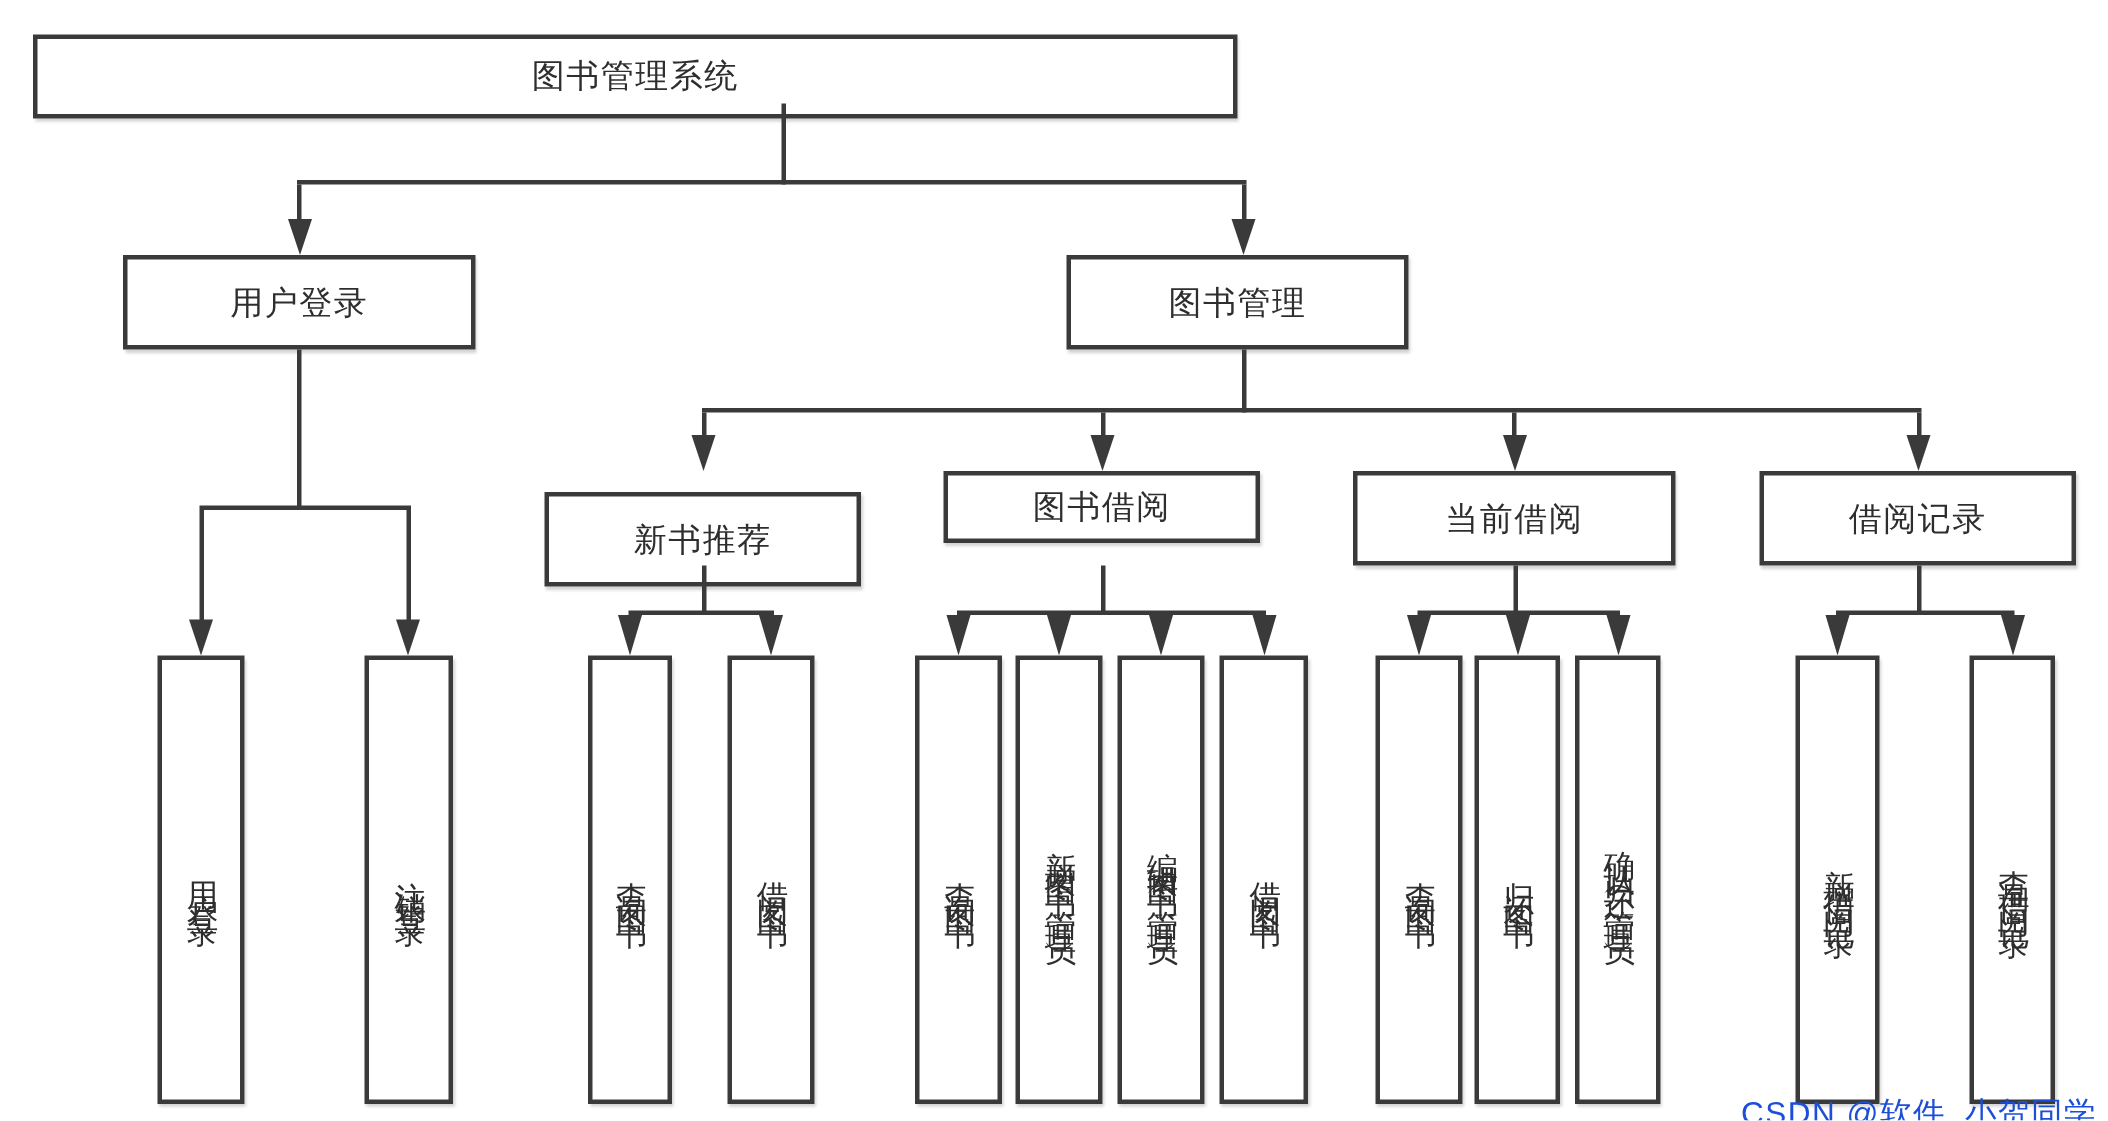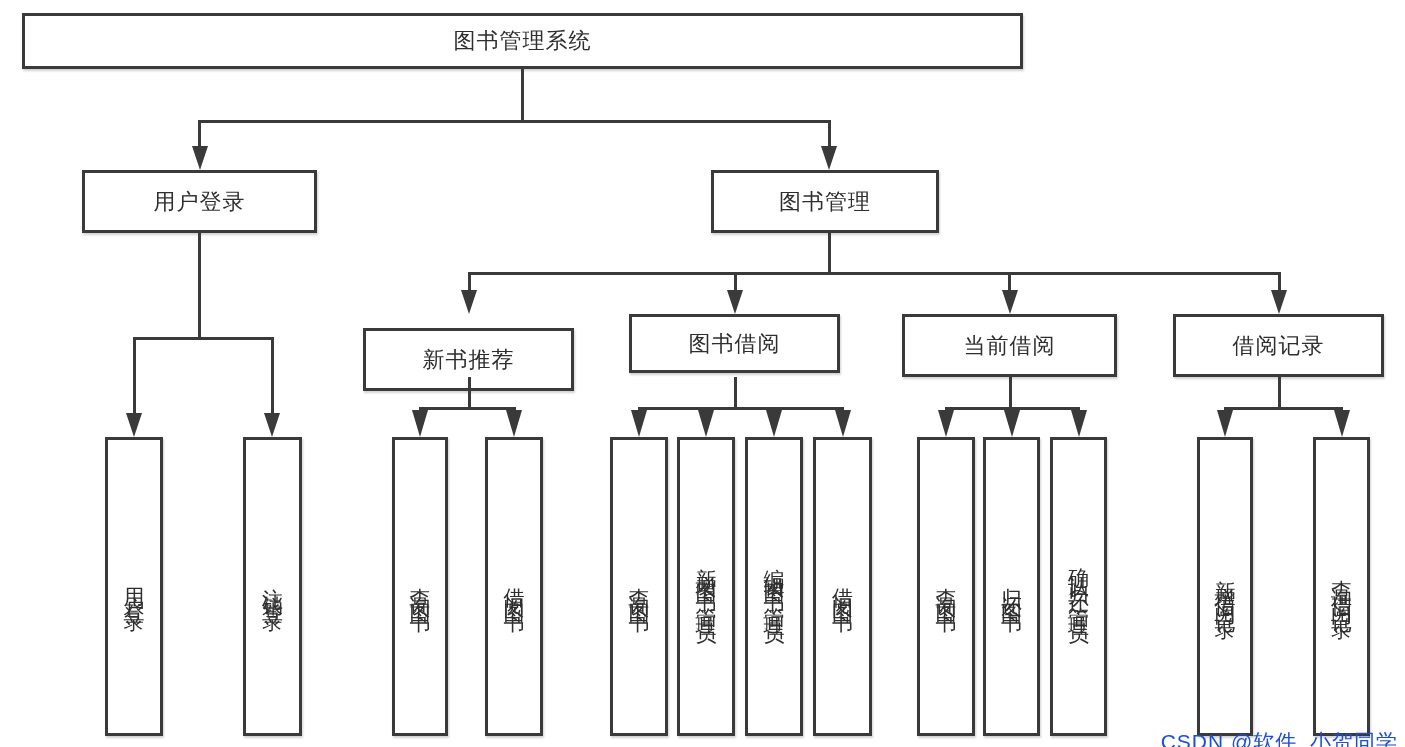--- a/index.html
+++ b/index.html
@@ -67,21 +67,21 @@
     letter-spacing: 1px;
     white-space: nowrap;
     z-index: 5;
   }
 </style>
 </head>
 <body>
 
 <div class="canvas">
 
-  <div class="box hbox" style="left:22px;top:13px;width:1001px;height:56px;">
+  <div class="box hbox" style="left:22px;top:23px;width:803px;height:56px;">
     <span>图书管理系统</span>
   </div>
 
   <div class="vline" style="left:521px;top:69px;height:54px;"></div>
   <div class="hline" style="left:198px;top:120px;width:633px;"></div>
   <div class="vline" style="left:198px;top:123px;height:25px;"></div>
   <div class="arrow" style="left:192px;top:146px;"></div>
   <div class="vline" style="left:828px;top:123px;height:25px;"></div>
   <div class="arrow" style="left:821px;top:146px;"></div>
 
@@ -106,21 +106,21 @@
   <div class="vline" style="left:734px;top:275px;height:17px;"></div>
   <div class="arrow" style="left:727px;top:290px;"></div>
   <div class="vline" style="left:1008px;top:275px;height:17px;"></div>
   <div class="arrow" style="left:1002px;top:290px;"></div>
   <div class="vline" style="left:1278px;top:275px;height:17px;"></div>
   <div class="arrow" style="left:1271px;top:290px;"></div>
 
   <div class="box hbox" style="left:363px;top:328px;width:211px;height:63px;">
     <span>新书推荐</span>
   </div>
-  <div class="box hbox" style="left:629px;top:314px;width:211px;height:59px;">
+  <div class="box hbox" style="left:629px;top:314px;width:211px;height:48px;">
     <span>图书借阅</span>
   </div>
   <div class="box hbox" style="left:902px;top:314px;width:215px;height:63px;">
     <span>当前借阅</span>
   </div>
   <div class="box hbox" style="left:1173px;top:314px;width:211px;height:63px;">
     <span>借阅记录</span>
   </div>
 
   <div class="vline" style="left:468px;top:377px;height:33px;"></div>

